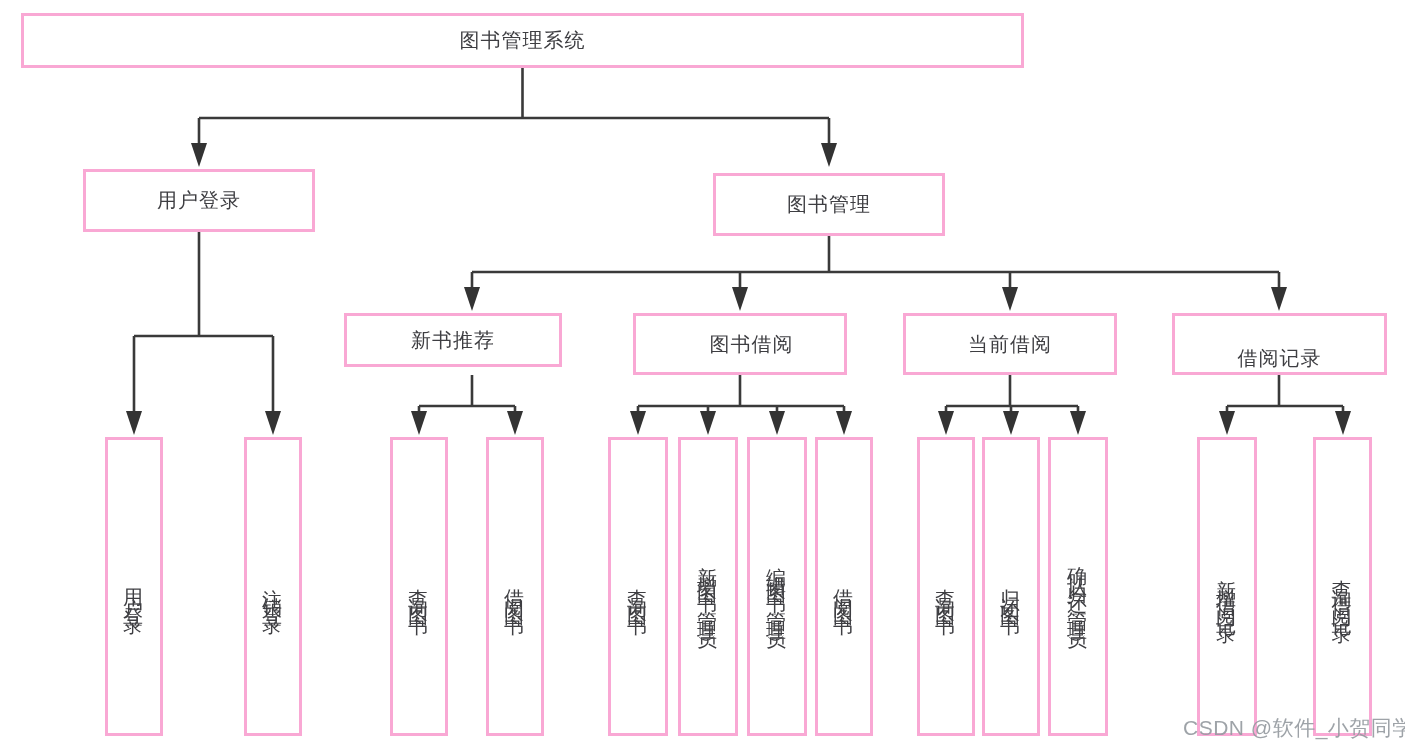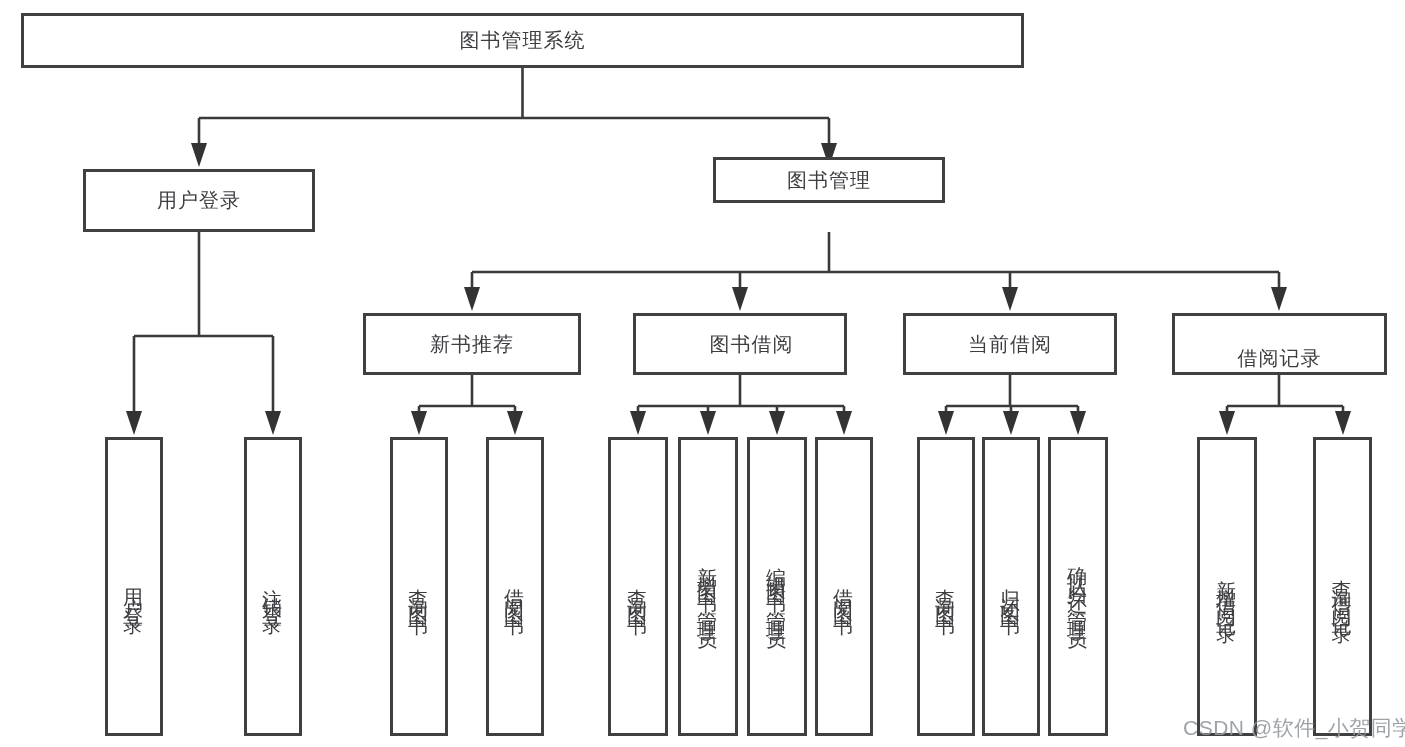--- a/index.html
+++ b/index.html
@@ -14,21 +14,21 @@
   .connectors {
     position: absolute;
     left: 0; top: 0;
     width: 1405px; height: 747px;
     z-index: 1;
   }
   .box {
     position: absolute;
     box-sizing: border-box;
     background: #ffffff;
-    border: 3px solid #404040;
+    border: 3px solid #f9a8d4;
     display: flex;
     align-items: center;
     justify-content: center;
     z-index: 2;
   }
   .lbl {
     color: #3e3e42;
     font-size: 20px;
     letter-spacing: 1px;
     white-space: nowrap;
@@ -95,25 +95,25 @@
     </g>
   </svg>
 
   <div class="box h" style="left:21px; top:13px; width:1003px; height:55px;">
     <span class="lbl">图书管理系统</span>
   </div>
 
   <div class="box h" style="left:83px; top:169px; width:232px; height:63px;">
     <span class="lbl">用户登录</span>
   </div>
-  <div class="box h" style="left:713px; top:157px; width:232px; height:46px;align-items:center;">
+  <div class="box h" style="left:713px; top:173px; width:232px; height:63px;align-items:center;">
     <span class="lbl">图书管理</span>
   </div>
 
-  <div class="box h" style="left:363px; top:313px; width:218px; height:62px;">
+  <div class="box h" style="left:344px; top:313px; width:218px; height:54px;">
     <span class="lbl">新书推荐</span>
   </div>
   <div class="box h" style="left:633px; top:313px; width:214px; height:62px;padding-left:23px;">
     <span class="lbl">图书借阅</span>
   </div>
   <div class="box h" style="left:903px; top:313px; width:214px; height:62px;justify-content:center;">
     <span class="lbl">当前借阅</span>
   </div>
   <div class="box h" style="left:1172px; top:313px; width:215px; height:62px;align-items:flex-end;">
     <span class="lbl">借阅记录</span>

